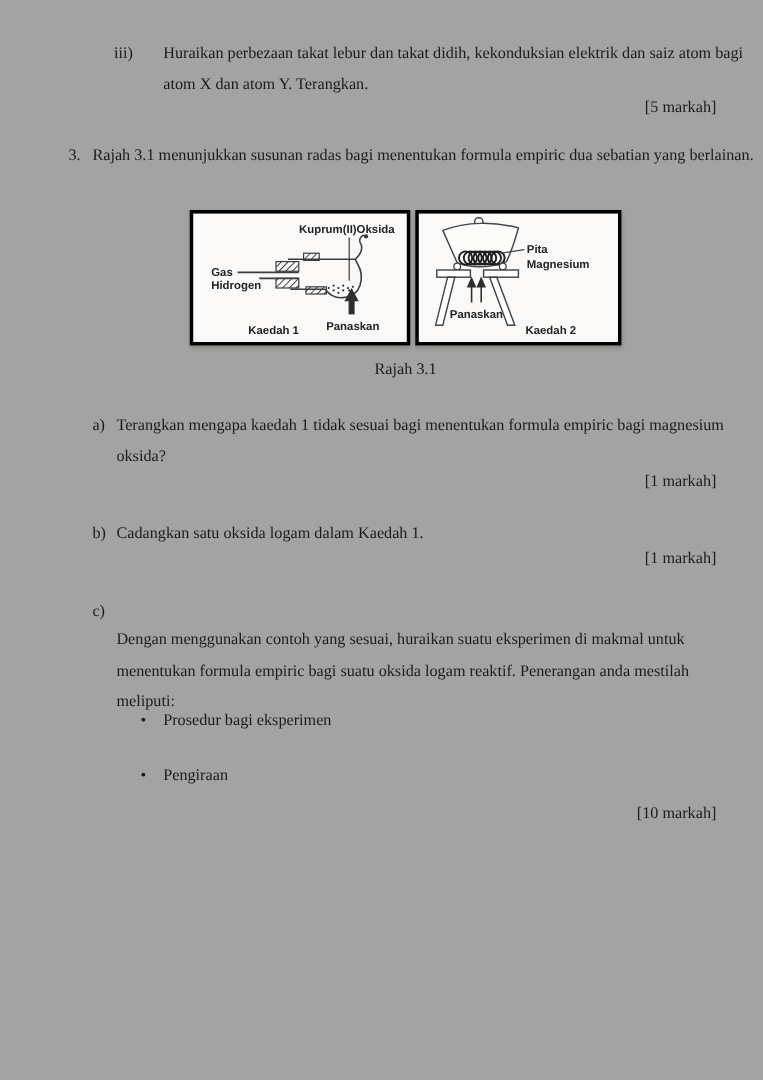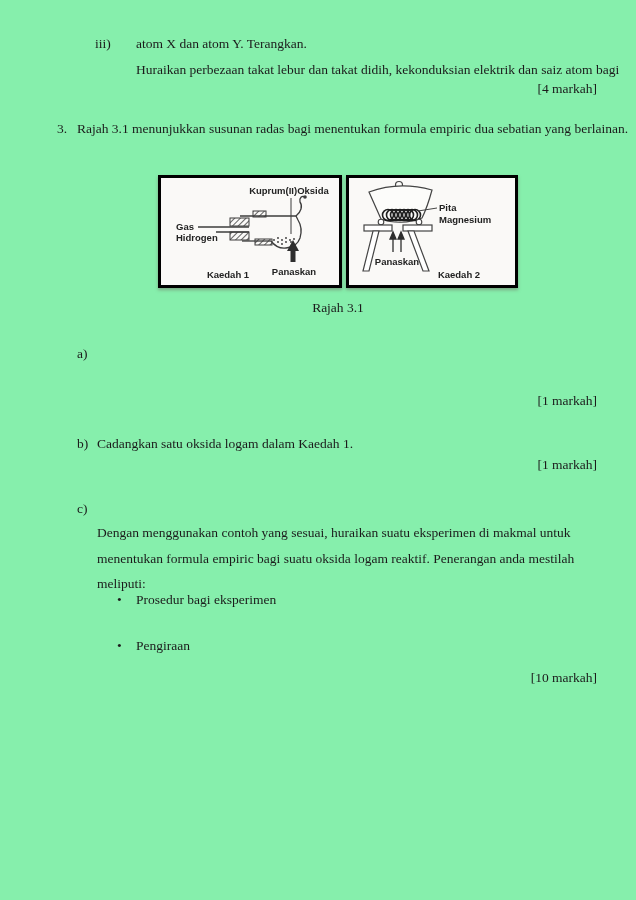--- a/index.html
+++ b/index.html
@@ -1,17 +1,17 @@
 <!DOCTYPE html>
 <html><head>
 <meta charset="utf-8">
 <style>
   html,body { margin:0; padding:0; background:#ffffff; }
   .page {
-    position:relative; width:636px; height:900px; background:#86efac;
+    position:relative; width:636px; height:900px; background:#a3a3a3;
     font-family:"Liberation Serif","DejaVu Serif",serif;
     color:#1b1b1b; font-size:13.5px; overflow:hidden;
   }
   .abs { position:absolute; }
   .line { line-height:25.5px; white-space:nowrap; }
   .marks { line-height:25.5px; white-space:nowrap; }
   .qlabel { line-height:25.5px; white-space:nowrap; }
   .caption { text-align:center; line-height:25.5px; }
   .figbox {
     position:absolute; top:175px; height:107px; background:#faf9f7;
@@ -24,24 +24,24 @@
     font-weight:bold; font-size:9.5px; fill:#222222;
   }
 </style>
 </head>
 <body>
 
 <div class="page">
 
   <div class="abs qlabel" style="left:95px; top:31px;">iii)</div>
   <div class="abs" style="left:136px; top:31px;">
+    <div class="line">Huraikan perbezaan takat lebur dan takat didih, kekonduksian elektrik dan saiz atom bagi</div>
     <div class="line">atom X dan atom Y. Terangkan.</div>
-    <div class="line">Huraikan perbezaan takat lebur dan takat didih, kekonduksian elektrik dan saiz atom bagi</div>
   </div>
-  <div class="abs marks" style="top:76px; right:39px;">[4 markah]</div>
+  <div class="abs marks" style="top:76px; right:39px;">[5 markah]</div>
 
   <div class="abs qlabel" style="left:57px; top:116px;">3.</div>
   <div class="abs line" style="left:77px; top:116px;">Rajah 3.1 menunjukkan susunan radas bagi menentukan formula empiric dua sebatian yang berlainan.</div>
 
   <div class="figbox" style="left:158px; width:178px;">
     <svg width="178" height="107" viewBox="0 0 178 107">
       <defs>
         <pattern id="hatch" width="4" height="4" patternUnits="userSpaceOnUse" patternTransform="rotate(45)">
           <line x1="0" y1="0" x2="0" y2="4" stroke="#3c3c3c" stroke-width="1.6"></line>
         </pattern>
@@ -129,20 +129,24 @@
       <text x="90" y="33">Pita</text>
       <text x="90" y="45">Magnesium</text>
       <text x="48" y="87" text-anchor="middle">Panaskan</text>
       <text x="110" y="100" text-anchor="middle">Kaedah 2</text>
     </svg>
   </div>
 
   <div class="abs caption" style="left:158px; top:295px; width:360px;">Rajah 3.1</div>
 
   <div class="abs qlabel" style="left:77px; top:341px;">a)</div>
+  <div class="abs" style="left:97px; top:341px;">
+    <div class="line">Terangkan mengapa kaedah 1 tidak sesuai bagi menentukan formula empiric bagi magnesium</div>
+    <div class="line">oksida?</div>
+  </div>
   <div class="abs marks" style="top:388px; right:39px;">[1 markah]</div>
 
   <div class="abs qlabel" style="left:77px; top:431px;">b)</div>
   <div class="abs line" style="left:97px; top:431px;">Cadangkan satu oksida logam dalam Kaedah 1.</div>
   <div class="abs marks" style="top:452px; right:39px;">[1 markah]</div>
 
   <div class="abs qlabel" style="left:77px; top:496px;">c)</div>
   <div class="abs" style="left:97px; top:508px;margin-top:12px;">
     <div class="line">Dengan menggunakan contoh yang sesuai, huraikan suatu eksperimen di makmal untuk</div>
     <div class="line">menentukan formula empiric bagi suatu oksida logam reaktif. Penerangan anda mestilah</div>

